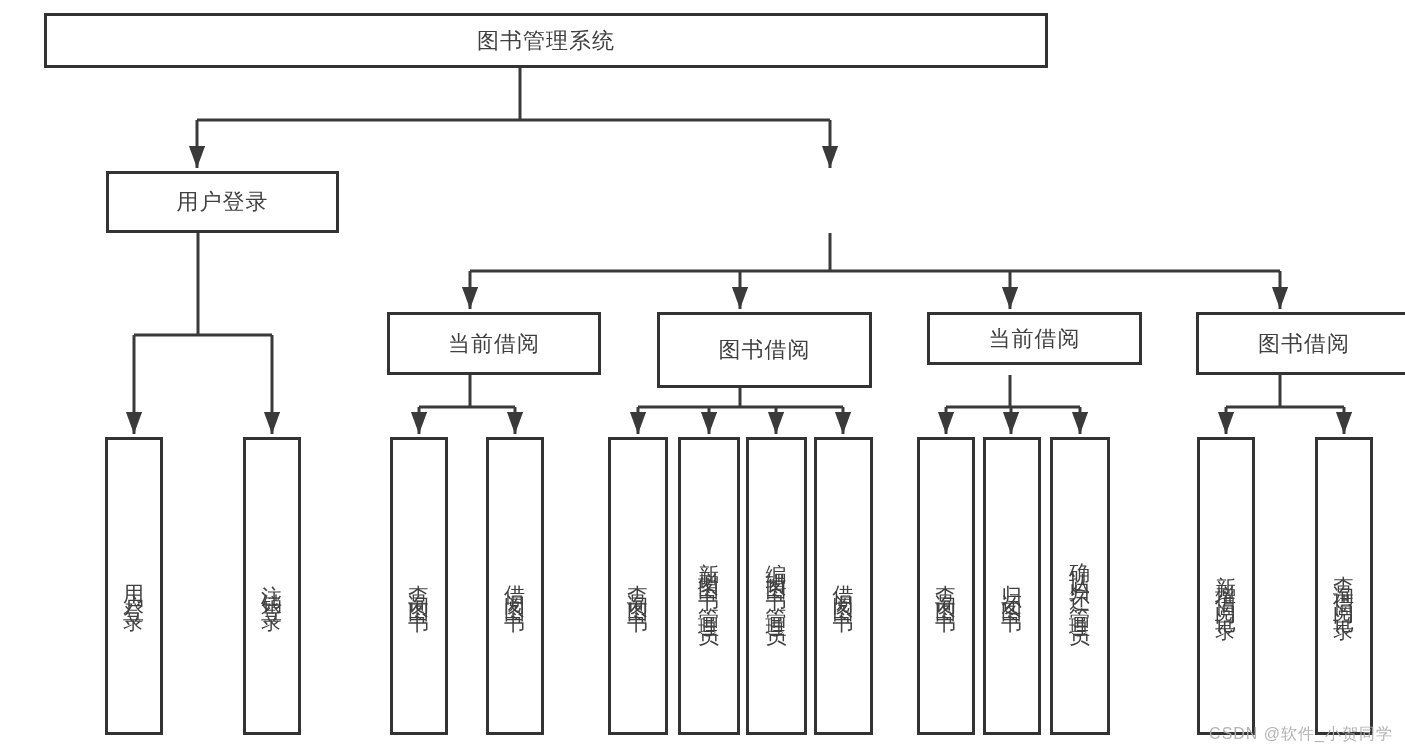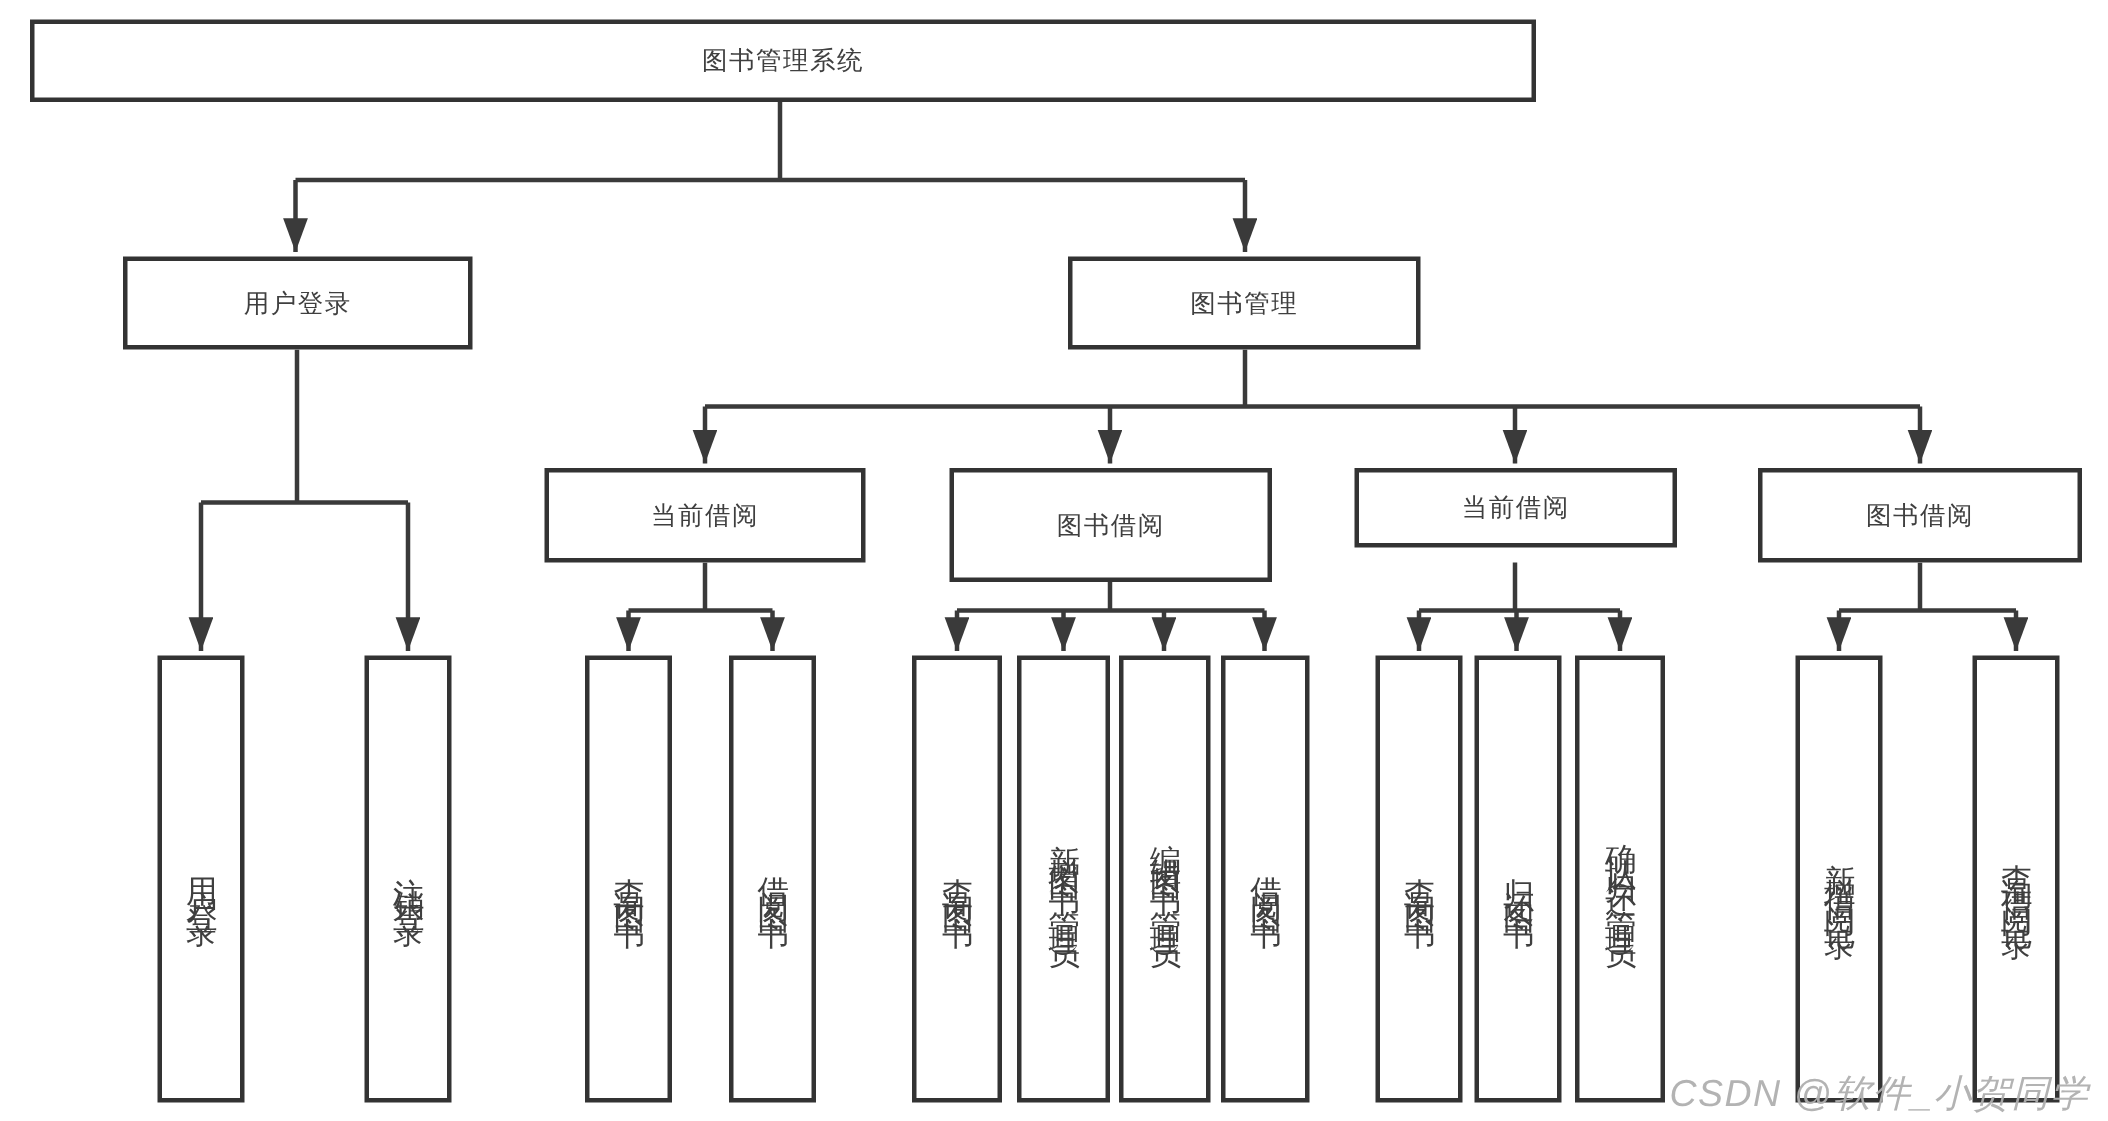--- a/index.html
+++ b/index.html
@@ -22,24 +22,25 @@
     z-index: 1;
   }
   .node {
     position: absolute;
     background: #ffffff;
     border: 3px solid #333333;
     box-sizing: border-box;
     display: flex;
     align-items: center;
     justify-content: center;
-    font-size: 17px;
+    font-size: 22px;
     color: #3f3f3f;
     letter-spacing: 1px;
     z-index: 2;
+    margin-left: 24px;
   }
   .leaf {
     position: absolute;
     top: 437px;
     height: 298px;
     width: 58px;
     background: #ffffff;
     border: 3px solid #333333;
     box-sizing: border-box;
     display: flex;
@@ -53,25 +54,24 @@
     font-size: 21px;
     color: #3f3f3f;
     letter-spacing: 9px;
     line-height: 1;
     white-space: nowrap;
   }
   .watermark {
     position: absolute;
     right: 12px;
     bottom: 2px;
-    font-size: 25px;
+    font-size: 16px;
     color: rgba(175, 175, 175, 0.95);
     letter-spacing: 1px;
     z-index: 5;
-    font-style: italic;
   }
 
   
   #root-box     { left: 20px;   top: 13px;  width: 1004px; height: 55px; }
   #user-login   { left: 82px;   top: 171px; width: 233px;  height: 62px; }
   #book-mgmt    { left: 712px;  top: 171px; width: 235px;  height: 62px; }
   #new-book     { left: 363px;  top: 312px; width: 214px;  height: 63px; }
   #book-borrow  { left: 633px;  top: 312px; width: 215px;  height: 76px; }
   #current-loan { left: 903px;  top: 312px; width: 215px;  height: 53px; }
   #loan-record  { left: 1172px; top: 312px; width: 216px;  height: 63px; }
@@ -141,21 +141,20 @@
       <path d="M1280,375 V407"></path>
       <path d="M1226,407 H1344"></path>
       <path d="M1226,407 V434" marker-end="url(#arrow)"></path>
       <path d="M1344,407 V434" marker-end="url(#arrow)"></path>
     </g>
   </svg>
 
   <div class="node" id="root-box">图书管理系统</div>
 
   <div class="node" id="user-login">用户登录</div>
-  <div class="node" id="book-mgmt">图书管理</div>
 
   <div class="node" id="new-book">当前借阅</div>
   <div class="node" id="book-borrow">图书借阅</div>
   <div class="node" id="current-loan">当前借阅</div>
   <div class="node" id="loan-record">图书借阅</div>
 
   <div class="leaf" id="leaf-u1">
     <span class="vtext">用户登录</span>
   </div>
   <div class="leaf" id="leaf-u2">

